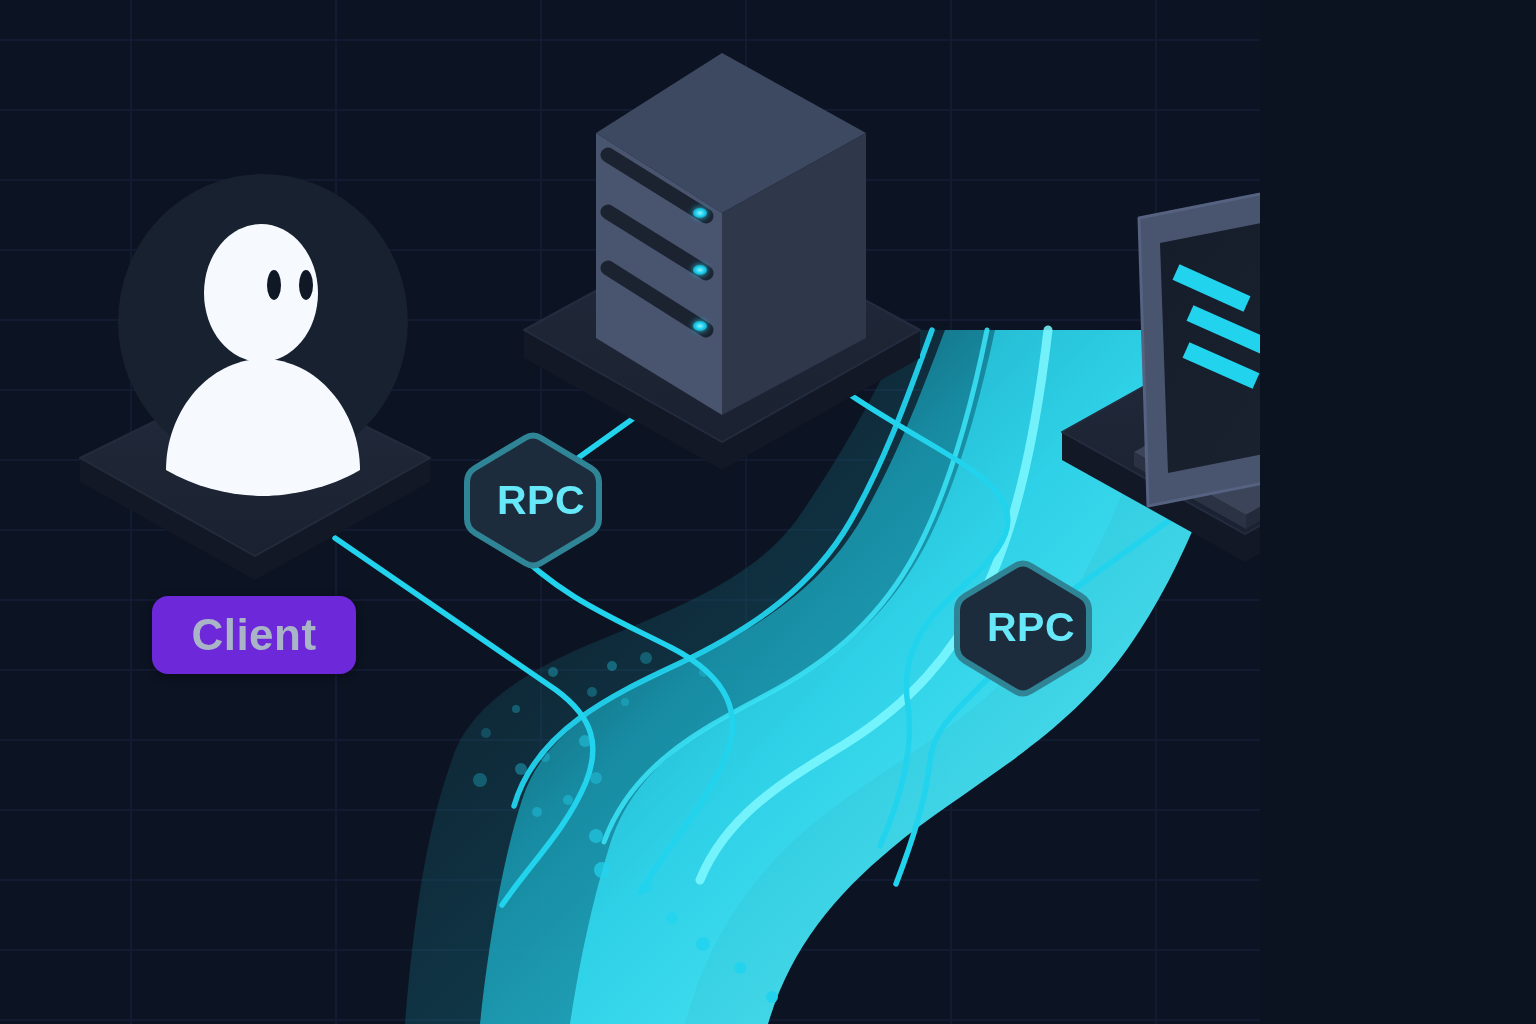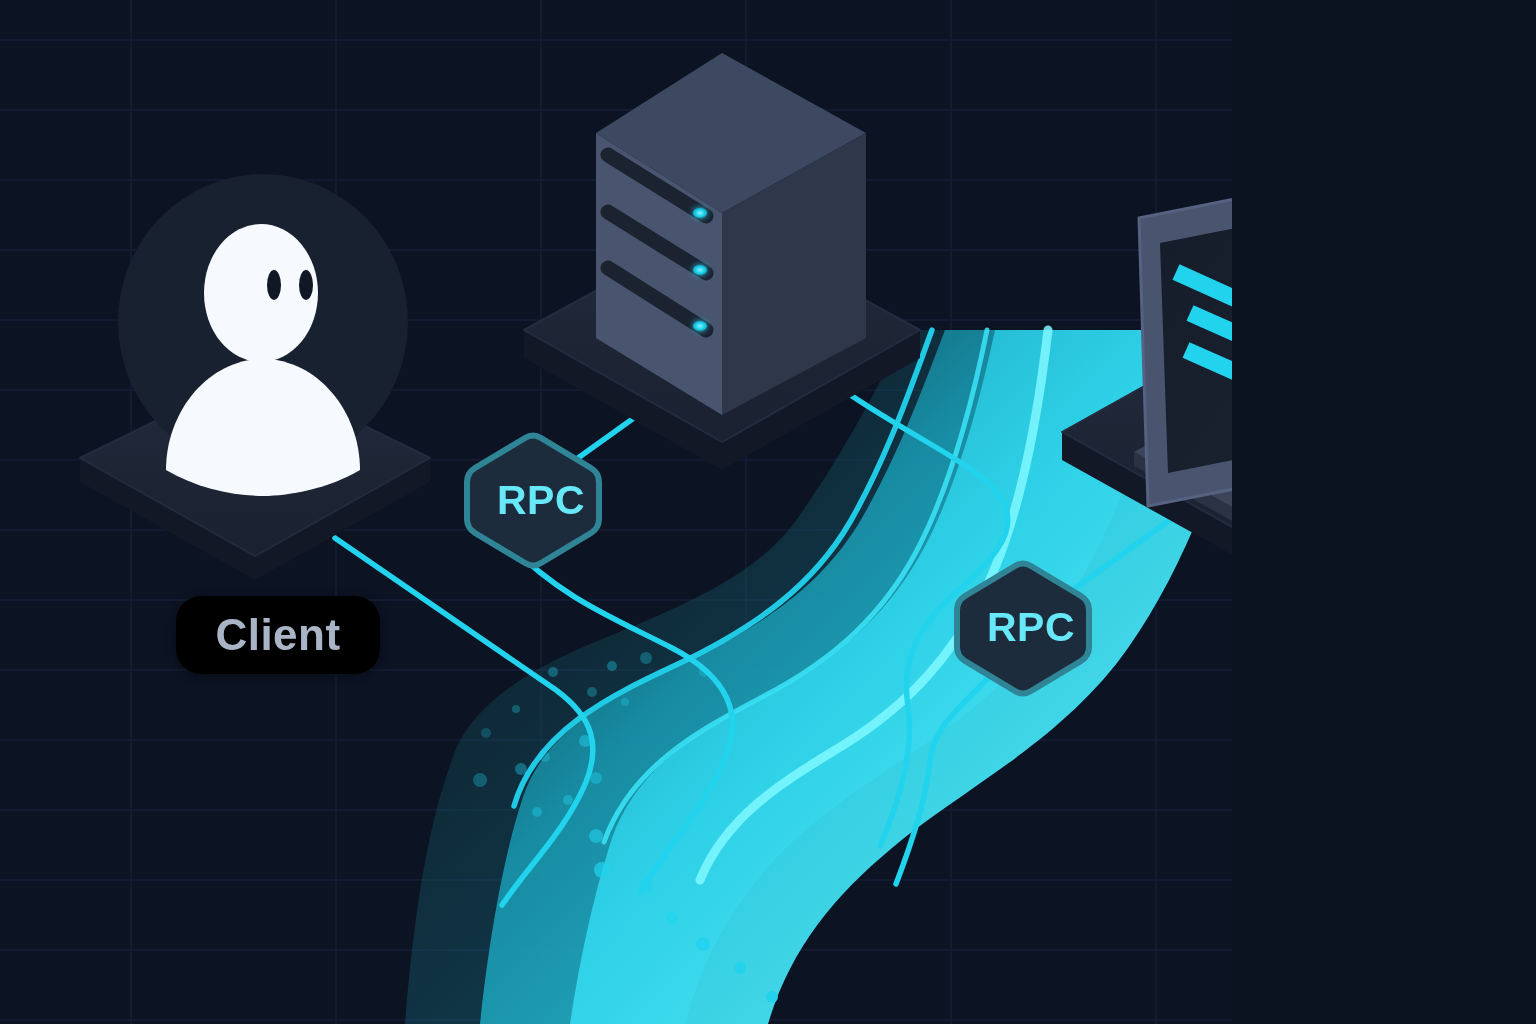--- a/index.html
+++ b/index.html
@@ -12,43 +12,43 @@
     height: 1024px;
     overflow: hidden;
     font-family: "Liberation Sans", sans-serif;
   }
   #stage {
     position: relative;
     width: 1232px;
     height: 1024px;
     background: #0c1322;
     overflow: hidden;
+    padding-left: 28px;
   }
   #scene {
     position: absolute;
     inset: 0;
     width: 1536px;
     height: 1024px;
     display: block;
   }
   .label-pill {
     position: absolute;
     display: flex;
     align-items: center;
     justify-content: center;
-    background: #000000;
-    border-radius: 25px;
+    background: #6d28d9;
+    border-radius: 16px;
     color: #a9b4c6;
     font-family: "Liberation Sans", sans-serif;
     font-size: 44px;
     font-weight: 700;
     letter-spacing: 0.5px;
     box-shadow: 0 2px 10px rgba(0,0,0,0.35);
     user-select: none;
-    margin-left: 24px;
   }
   #label-client {
     left: 152px; top: 596px; width: 204px; height: 78px;
   }
   #label-host {
     left: 1180px; top: 596px; width: 182px; height: 78px;
   }
   .rpc-badge-text {
     position: absolute;
     color: #67e8f9;

